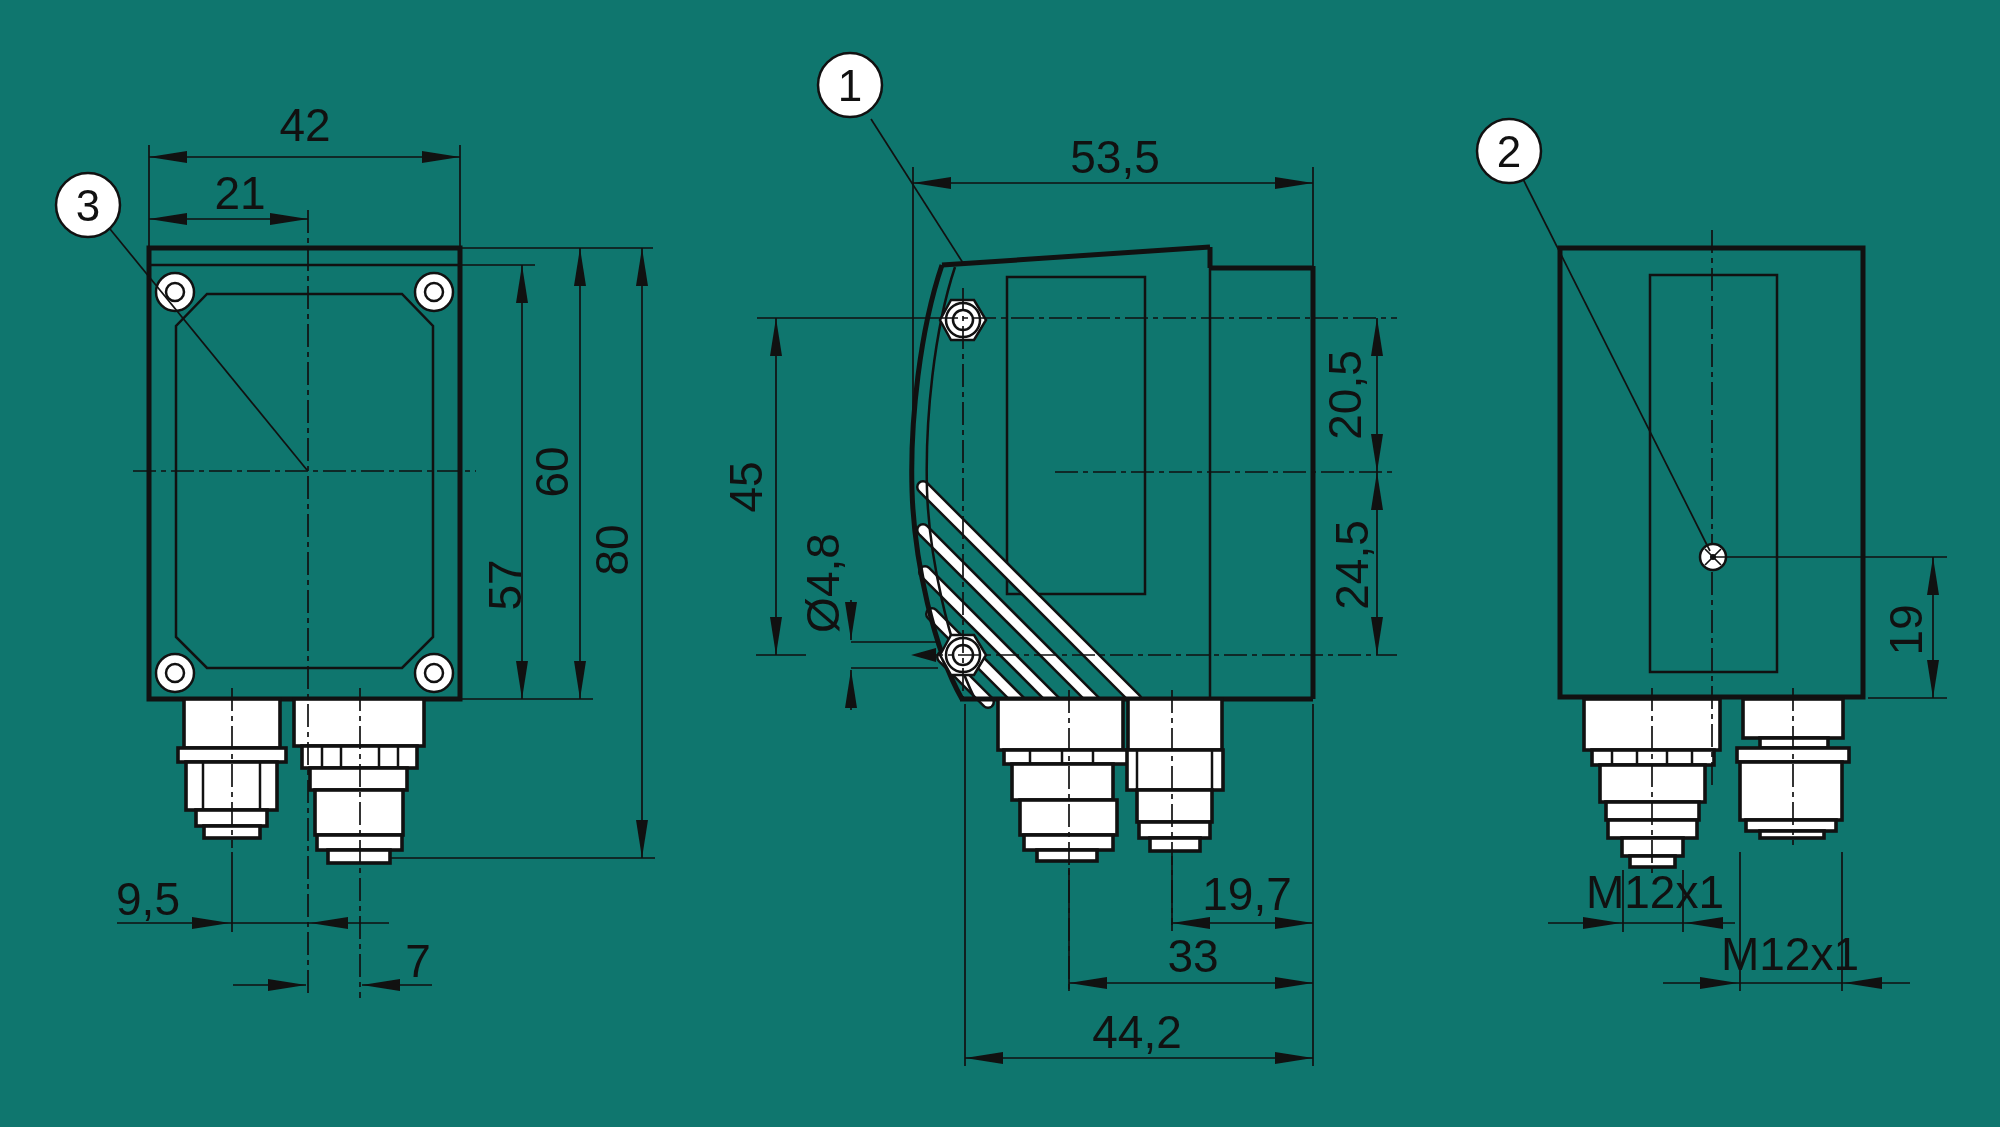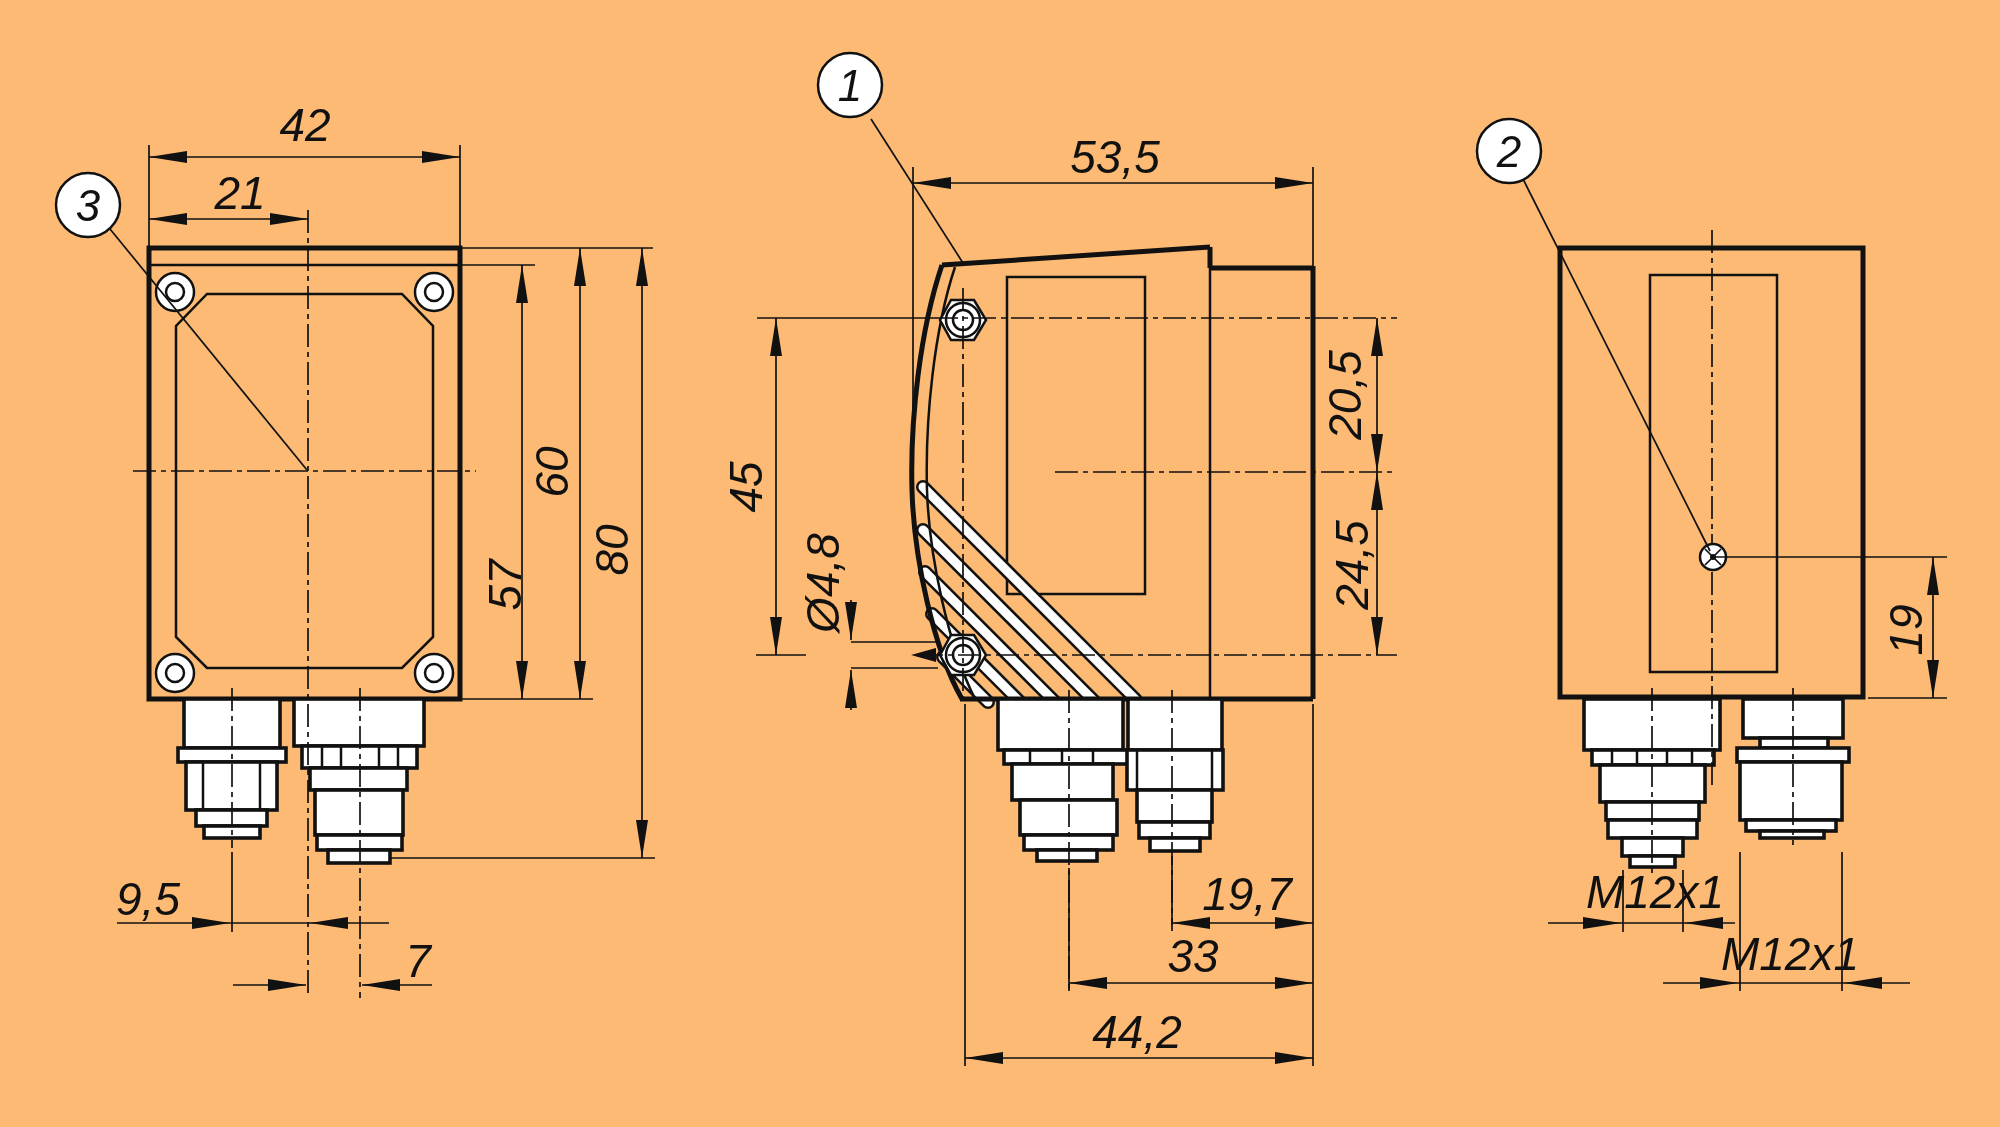--- a/index.html
+++ b/index.html
@@ -1,16 +1,16 @@
 <!DOCTYPE html>
 <html><head>
 <meta charset="utf-8">
 <style>
   html,body{margin:0;padding:0;background:#fff;}
-  .stage{width:2000px;height:1127px;background:#fdba74;position:relative;font-family:"Liberation Sans",sans-serif;font-style:italic;}
+  .stage{width:2000px;height:1127px;background:#0f766e;position:relative;font-family:"Liberation Sans",sans-serif;}
   svg{display:block;}
   .ln{stroke:#111;fill:none;stroke-linecap:butt;stroke-linejoin:miter;}
   .thick{stroke-width:5;}
   .med{stroke-width:2.5;}
   .conn{stroke-width:3.6;fill:#fff;}
   .thin{stroke-width:1.7;}
   .cl{stroke-width:1.7;stroke-dasharray:23 5 5 5;}
   .slotb{stroke:#111;stroke-width:14;stroke-linecap:round;fill:none;}
   .slotw{stroke:#fff;stroke-width:9;stroke-linecap:round;fill:none;}
   .whitefill{fill:#fff;}

